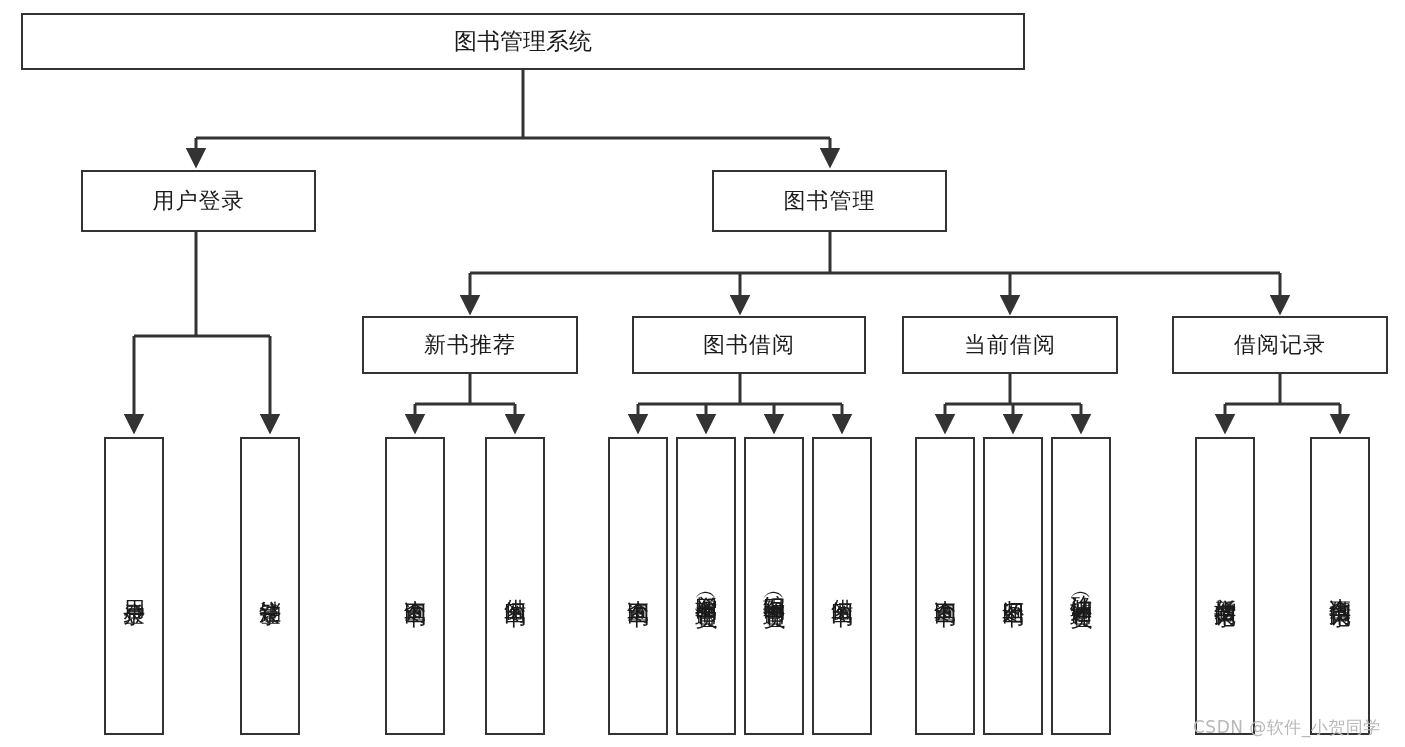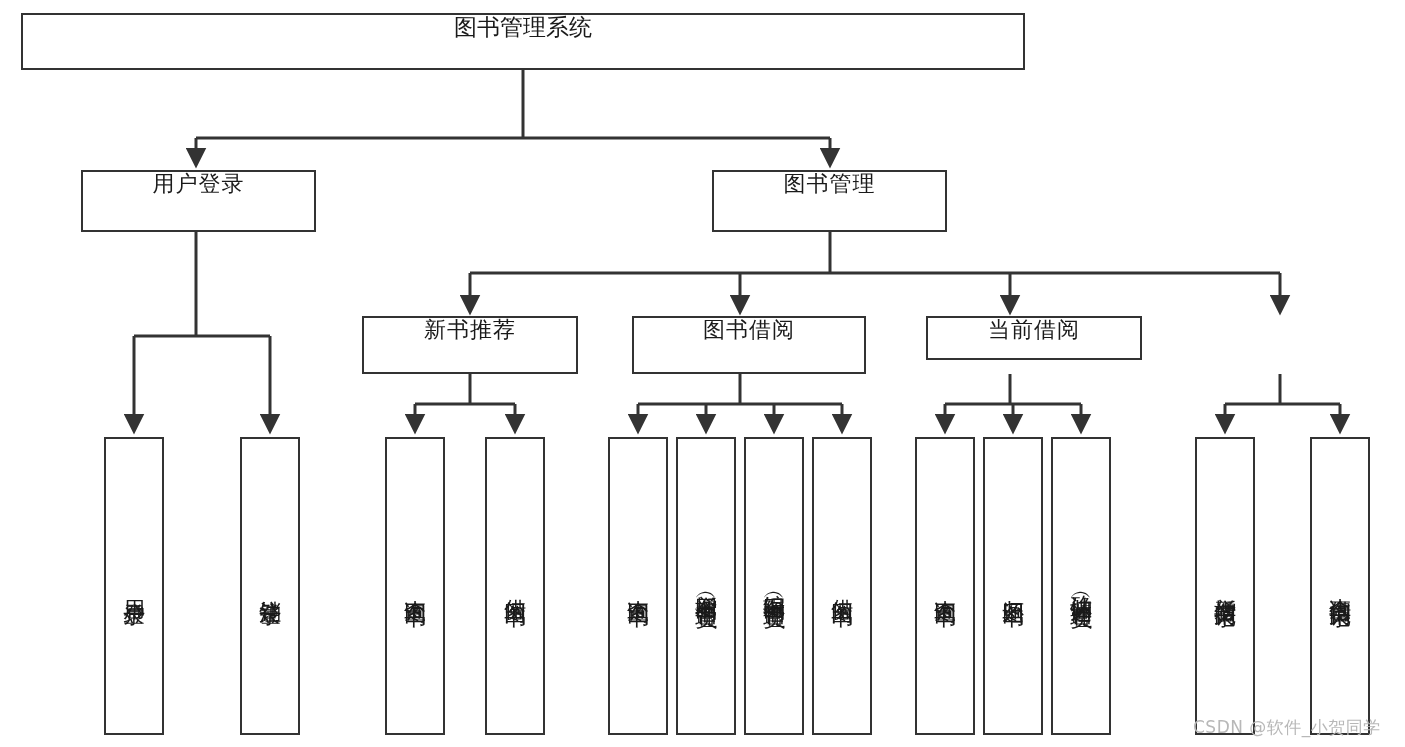--- a/index.html
+++ b/index.html
@@ -25,20 +25,21 @@
     width: 1405px;
     height: 747px;
     pointer-events: none;
   }
   .node {
     position: absolute;
     box-sizing: border-box;
     background: #ffffff;
     border: 2.5px solid #333333;
     display: flex;
+    align-items: center;
     justify-content: center;
     color: #1a1a1a;
     line-height: 1.12;
     text-align: center;
   }
   .node.h {
     font-size: 22px;
     letter-spacing: 1px;
   }
   .node.root {
@@ -134,22 +135,25 @@
   <div class="node h" style="left:362px; top:316px; width:216px; height:58px;">
     <span>新书推荐</span>
   </div>
 
   <div class="node h" style="left:712px; top:170px; width:235px; height:62px;">
     <span>图书管理</span>
   </div>
   <div class="node h" style="left:632px; top:316px; width:234px; height:58px;">
     <span>图书借阅</span>
   </div>
-  <div class="node h" style="left:926px; top:316px; width:216px; height:44px;">
+  <div class="node h" style="left:902px; top:316px; width:216px; height:58px;">
     <span>当前借阅</span>
+  </div>
+  <div class="node h" style="left:1172px; top:316px; width:216px; height:58px;">
+    <span>借阅记录</span>
   </div>
 
   <div class="node v" style="left:104px; top:437px; width:60px; height:298px;">
     <span class="vtext">用户登录</span>
   </div>
   <div class="node v" style="left:240px; top:437px; width:60px; height:298px;">
     <span class="vtext">注销登录</span>
   </div>
 
   <div class="node v" style="left:385px; top:437px; width:60px; height:298px;">

